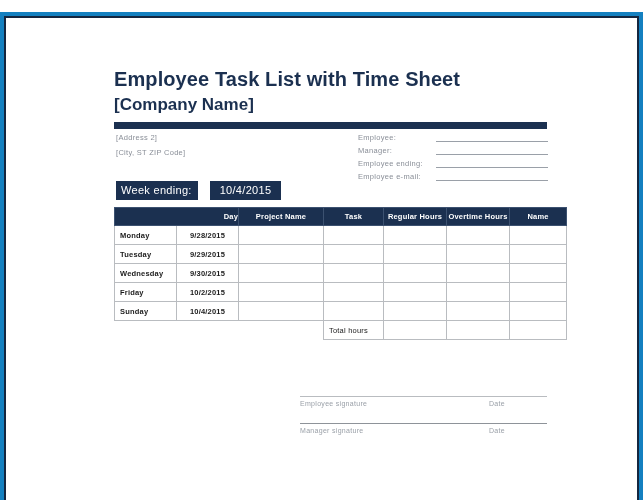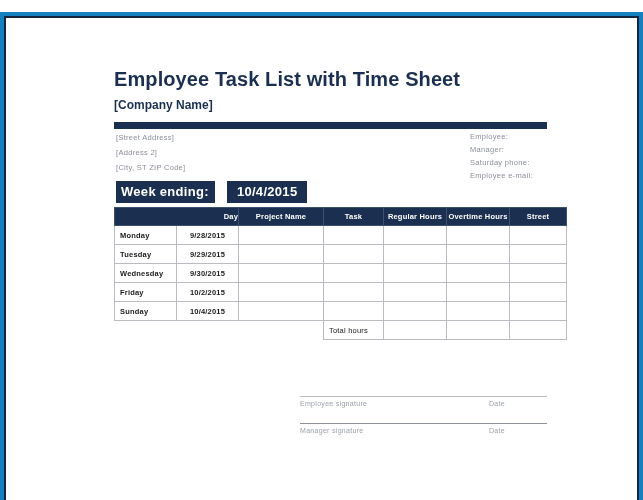--- a/index.html
+++ b/index.html
@@ -49,21 +49,21 @@
   }
   .doc-title {
     font-size: 20px;
     font-weight: bold;
     color: #1b3050;
     letter-spacing: 0.1px;
     line-height: 26px;
     white-space: nowrap;
   }
   .company-name {
-    font-size: 12px;
+    font-size: 17px;
     font-weight: bold;
     color: #1b3050;
     line-height: 26px;
     white-space: nowrap;
   }
 
   
   .divider-band {
     position: absolute;
     left: 108px;
@@ -92,22 +92,22 @@
   .week-row {
     position: absolute;
     left: 110px;
     top: 163px;
     display: flex;
     align-items: center;
   }
   .badge {
     background: #1b3050;
     color: #ffffff;
-    font-size: 13px;
-    font-weight: bold;
+    font-size: 11px;
+    font-weight: normal;
     letter-spacing: 0.3px;
     padding: 3px 6px 4px 5px;
     white-space: nowrap;
   }
   .badge-value {
     margin-left: 12px;
     padding: 3px 10px 4px 10px;
     text-align: center;
   }
 
@@ -116,21 +116,20 @@
     position: absolute;
     left: 352px;
     top: 113px;
     width: 190px;
   }
   .emp-field-row {
     display: flex;
     align-items: flex-end;
     height: 13px;
     margin-bottom: 0px;
-    flex-direction: column;
   }
   .emp-label {
     font-size: 7.5px;
     color: #8a8f98;
     letter-spacing: 0.3px;
     white-space: nowrap;
     width: 78px;
     line-height: 12px;
   }
   .emp-rule {
@@ -245,41 +244,40 @@
     <div class="sheet">
 
       <div class="title-block">
         <div class="doc-title">Employee Task List with Time Sheet</div>
         <div class="company-name">[Company Name]</div>
       </div>
 
       <div class="divider-band"></div>
 
       <div class="address-block">
-        <div class="address-line">[Street Address]</div>
         <div class="address-line">[Address 2]</div>
         <div class="address-line">[City, ST  ZIP Code]</div>
       </div>
 
       <div class="week-row">
         <div class="badge">Week ending:</div>
         <div class="badge badge-value">10/4/2015</div>
       </div>
 
       <div class="emp-fields">
         <div class="emp-field-row">
           <span class="emp-label">Employee:</span>
           <span class="emp-rule"></span>
         </div>
         <div class="emp-field-row">
           <span class="emp-label">Manager:</span>
           <span class="emp-rule"></span>
         </div>
         <div class="emp-field-row">
-          <span class="emp-label">Saturday phone:</span>
+          <span class="emp-label">Employee ending:</span>
           <span class="emp-rule"></span>
         </div>
         <div class="emp-field-row">
           <span class="emp-label">Employee e-mail:</span>
           <span class="emp-rule"></span>
         </div>
       </div>
 
       <table class="time-table">
         <colgroup>
@@ -291,21 +289,21 @@
             <col class="col-ot">
             <col class="col-total">
         </colgroup>
         <thead>
           <tr>
             <th class="th-day" colspan="2">Day</th>
             <th class="th-center">Project Name</th>
             <th class="th-center">Task</th>
             <th class="th-center">Regular Hours</th>
             <th class="th-center">Overtime Hours</th>
-            <th class="th-center">Street</th>
+            <th class="th-center">Name</th>
           </tr>
         </thead>
         <tbody>
           <tr>
             <td class="cell-day">Monday</td>
             <td class="cell-date">9/28/2015</td>
             <td class="cell-empty"></td>
             <td class="cell-empty"></td>
             <td class="cell-empty"></td>
             <td class="cell-empty"></td>

